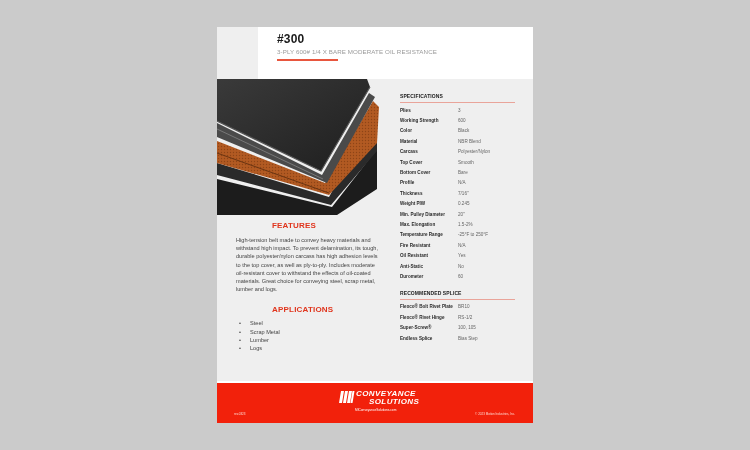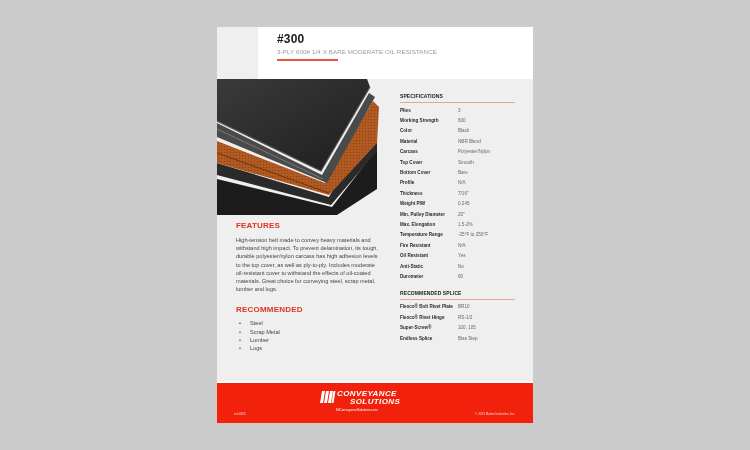--- a/index.html
+++ b/index.html
@@ -7,38 +7,38 @@
   body { background: #cbcbcb; font-family: "Liberation Sans", sans-serif; position: relative; }
   .page { position: absolute; left: 217px; top: 27px; width: 316px; height: 396px; background: #efefef; overflow: hidden; }
   .header { position: absolute; left: 0; top: 0; width: 316px; height: 52px; background: #ffffff; margin-left: 41px; }
   .title { position: absolute; left: 19px; top: 5px; font-size: 12px; font-weight: 700; color: #1a1a1a; letter-spacing: 0.2px; }
   .subtitle { position: absolute; left: 19px; top: 21px; font-size: 6.2px; color: #9a9a9a; letter-spacing: 0.1px; white-space: nowrap; }
   .title-rule { position: absolute; left: 19px; top: 32px; width: 61px; height: 2px; background: #e8563e; }
 
   .photo { position: absolute; left: 0; top: 52px; width: 163px; height: 136px; background: #efefef; overflow: hidden; }
 
   .left { position: absolute; left: 19px; top: 194px; width: 145px; }
-  .sec-title { font-size: 8px; font-weight: 700; color: #e0341c; letter-spacing: 0.2px; }
+  .sec-title { font-size: 8px; font-weight: 700; color: #e0341c; letter-spacing: 0.2px; margin-left: 36px; }
   .features-text { margin-top: 6px; font-size: 5.6px; line-height: 8.2px; color: #444; }
   .apps-title { margin-top: 12px; }
   .apps-list { margin-top: 5px; list-style: none; }
   .apps-list li { font-size: 5.6px; line-height: 8.2px; color: #444; padding-left: 14px; position: relative; }
   .apps-list li::before { content: "\2022"; position: absolute; left: 3px; top: 0; color: #444; }
 
   .specs { position: absolute; left: 183px; top: 66px; width: 115px; }
   .spec-head { font-size: 5px; font-weight: 700; color: #222; letter-spacing: 0.1px; padding-bottom: 3px; border-bottom: 1px solid #e9a49a; }
   .spec-row { display: flex; height: 10.4px; align-items: center; font-size: 4.6px; }
   .spec-k { width: 58px; color: #2a2a2a; font-weight: 700; }
   .spec-v { color: #666; }
   .spec-rows { margin-top: 2px; }
   .splice-head { margin-top: 8px; }
 
   .footer { position: absolute; left: 0; top: 356px; width: 316px; height: 40px; background: #f2210b; }
   .footer-top { position: absolute; left: 0; top: 354px; width: 316px; height: 2px; background: #ffffff; }
-  .logo { position: absolute; left: 102px; top: 5px; width: 100px; height: 26px; }
+  .logo { position: absolute; left: 121px; top: 5px; width: 100px; height: 26px; }
   .logo-mark { position: absolute; left: 0; top: 1px; width: 17px; height: 16px; }
   .logo-line1 { position: absolute; left: 18px; top: 1px; font-size: 8px; font-weight: 700; font-style: italic; color: #fff; letter-spacing: 0.4px; }
   .logo-line2 { position: absolute; left: 18px; top: 9px; font-size: 8px; font-weight: 700; font-style: italic; color: #fff; letter-spacing: 0.4px; margin-left: 13px; }
   .logo-url { position: absolute; left: 17px; top: 20px; font-size: 3.2px; color: #fff; }
   .foot-left { position: absolute; left: 17px; top: 29px; font-size: 3px; color: #ffd6cf; }
   .foot-right { position: absolute; right: 18px; top: 29px; font-size: 3px; color: #ffd6cf; }
 </style>
 </head>
 <body>
 
@@ -73,21 +73,21 @@
       <path d="M0,50 L106,100" stroke="#777" stroke-width="1" fill="none"></path>
 
       <path d="M0,0 L150,0 L153,8 L104,92 L0,42 Z" fill="url(#topg)"></path>
       <path d="M0,42 L104,92 L153,8" stroke="#555" stroke-width="1.2" fill="none"></path>
     </svg>
   </div>
 
   <div class="left">
     <div class="sec-title">FEATURES</div>
     <p class="features-text">High-tension belt made to convey heavy materials and withstand high impact. To prevent delamination, its tough, durable polyester/nylon carcass has high adhesion levels to the top cover, as well as ply-to-ply. Includes moderate oil-resistant cover to withstand the effects of oil-coated materials. Great choice for conveying steel, scrap metal, lumber and logs.</p>
-    <div class="sec-title apps-title">RECOMMENDED</div>
+    <div class="sec-title apps-title">APPLICATIONS</div>
     <ul class="apps-list">
       <li>Steel</li>
       <li>Scrap Metal</li>
       <li>Lumber</li>
       <li>Logs</li>
     </ul>
   </div>
 
   <div class="specs">
     <div class="spec-head">SPECIFICATIONS</div>

